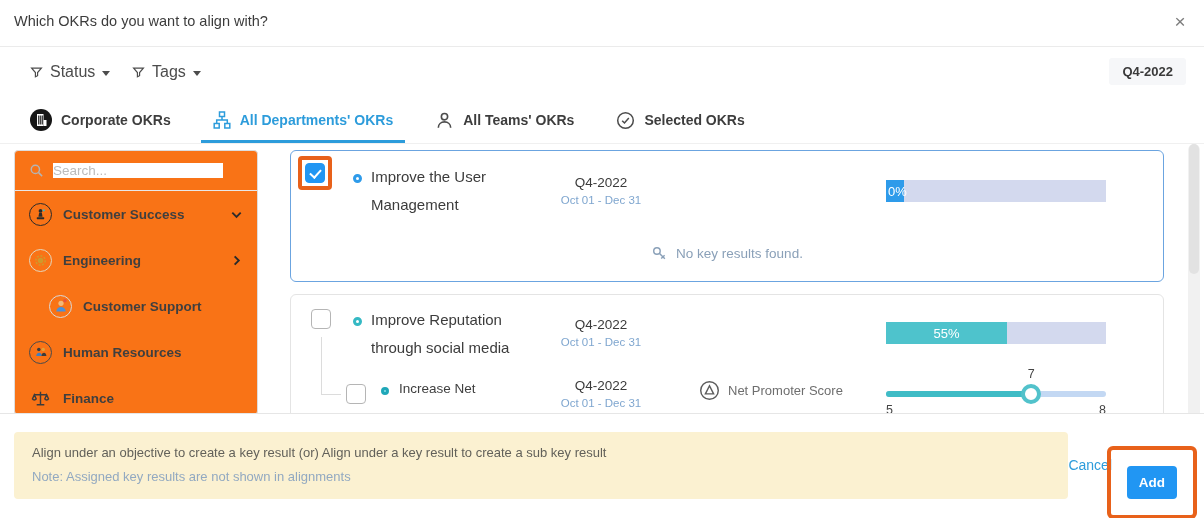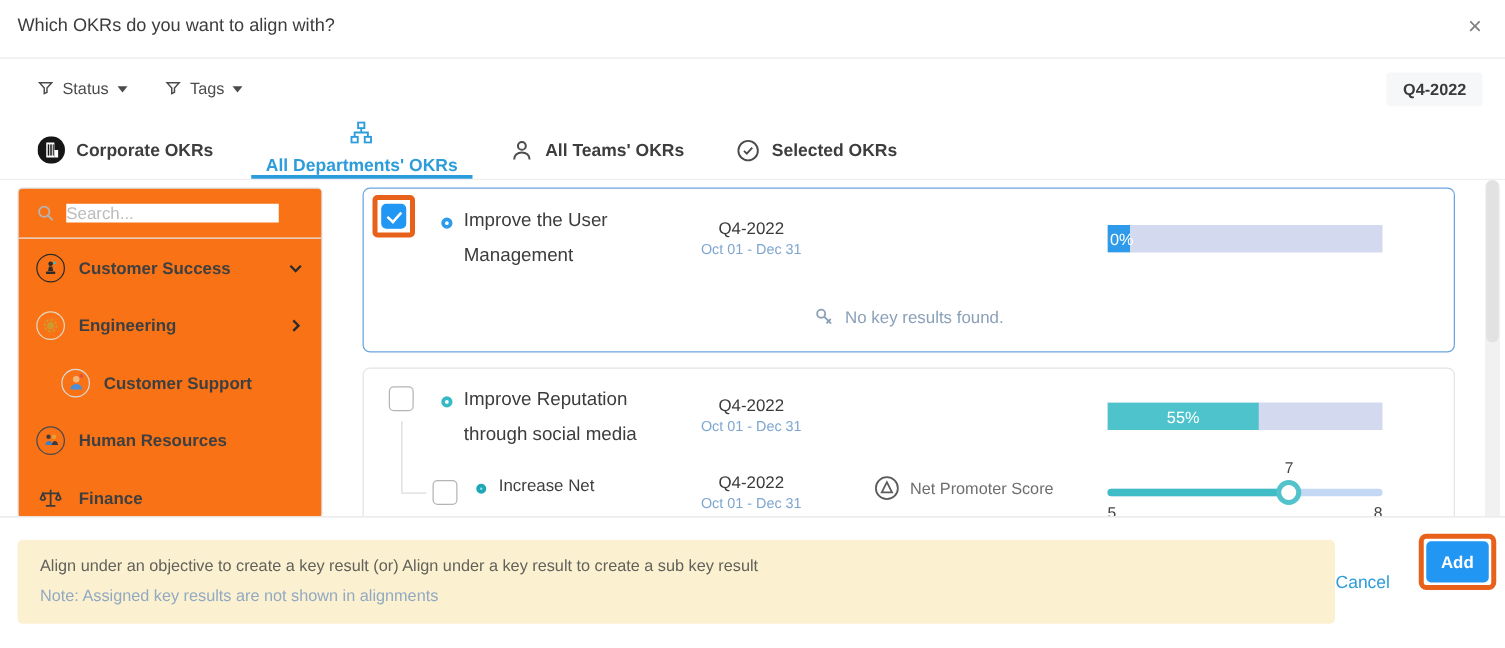--- a/index.html
+++ b/index.html
@@ -9,33 +9,33 @@
 
   
   .hdr { position:absolute; top:0; left:0; right:0; height:47px; border-bottom:1px solid #ebebeb; }
   .hdr-title { position:absolute; left:14px; top:13px; font-size:14.5px; font-weight:500; color:#3c3c3c; }
   .hdr-close { position:absolute; right:12px; top:10px; width:24px; height:24px; color:#7d7d7d;
                font-size:19px; line-height:24px; text-align:center; cursor:pointer; }
 
   
   .toolbar { position:absolute; top:47px; left:0; right:0; height:50px; }
   .filter { position:absolute; top:16px; display:flex; align-items:center; gap:7px; color:#4c4c4c;
-            font-size:13px; cursor:pointer; }
+            font-size:16px; cursor:pointer; }
   .filter.status { left:30px; } .filter.tags { left:132px; }
   .caret { width:0; height:0; border-left:4px solid transparent; border-right:4px solid transparent;
            border-top:5px solid #4c4c4c; margin-top:2px; }
   .badge { position:absolute; right:18px; top:11px; background:#f6f7f9; border-radius:3px;
            padding:6px 13px; font-size:13px; font-weight:700; color:#3a3a3a; }
 
   
   .tabs { position:absolute; top:97px; left:0; right:0; height:47px; display:flex; align-items:center;
           padding-left:18px; border-bottom:1px solid #f0f0f0; }
   .tab { position:relative; display:flex; align-items:center; gap:9px; height:100%; padding:0 12px;
          margin-right:18px; font-size:14px; font-weight:600; color:#3d3d3d; cursor:pointer; white-space:nowrap; }
-  .tab.active { color:#2d9cdb;flex-direction:column; }
+  .tab.active { color:#2d9cdb; }
   .tab.active::after { content:""; position:absolute; left:0; right:0; bottom:0; height:3px; background:#2d9cdb; }
   .tab svg { flex:none; }
 
   
   .body { position:absolute; top:144px; left:0; right:0; height:280px; overflow:hidden; }
 
   .sidebar { position:absolute; left:14px; top:6px; width:244px; height:265px;
              border:1px solid #ddd; border-radius:4px; background:#f97316; overflow:hidden; }
   .search-row { display:flex; align-items:center; gap:9px; height:40px; padding:0 14px;
                 border-bottom:1px solid #e8e8e8; color:#b9b9b9; }
@@ -102,21 +102,21 @@
   .vscroll { position:absolute; right:4px; top:0; width:12px; height:280px; background:#f1f1f1; border-radius:6px; }
   .vthumb { position:absolute; top:0; left:1px; width:10px; height:130px; background:#e2e2e2; border-radius:5px; }
 
   
   .footer { position:absolute; left:0; right:0; bottom:0; height:105px; border-top:1px solid #e6e6e6; background:#fff; }
   .banner { position:absolute; left:14px; top:18px; width:1054px; height:67px; background:#fbf1d1;
             border-radius:4px; padding:13px 18px; }
   .banner .l1 { font-size:13px; color:#62615a; }
   .banner .l2 { font-size:13px; color:#92a9c1; margin-top:9px; }
   .cancel { position:absolute; right:92px; top:43px; color:#2d9cdb; font-size:14px; cursor:pointer;padding-left:22px; }
-  .add-hl { position:absolute; right:7px; top:13px; border:4px solid #e8611a; border-radius:6px; padding:2px; }
+  .add-hl { position:absolute; right:7px; top:32px; border:4px solid #e8611a; border-radius:6px; padding:16px; }
   .add-btn { display:block; background:#2196f3; color:#fff; border:none; border-radius:4px;
              font-size:13.5px; font-weight:700; padding:9px 12px; cursor:pointer;
              font-family:"Liberation Sans", sans-serif; }
   .icon { display:inline-flex; flex:none; }
 </style>
 </head>
 <body>
 
 <div class="modal">
 

